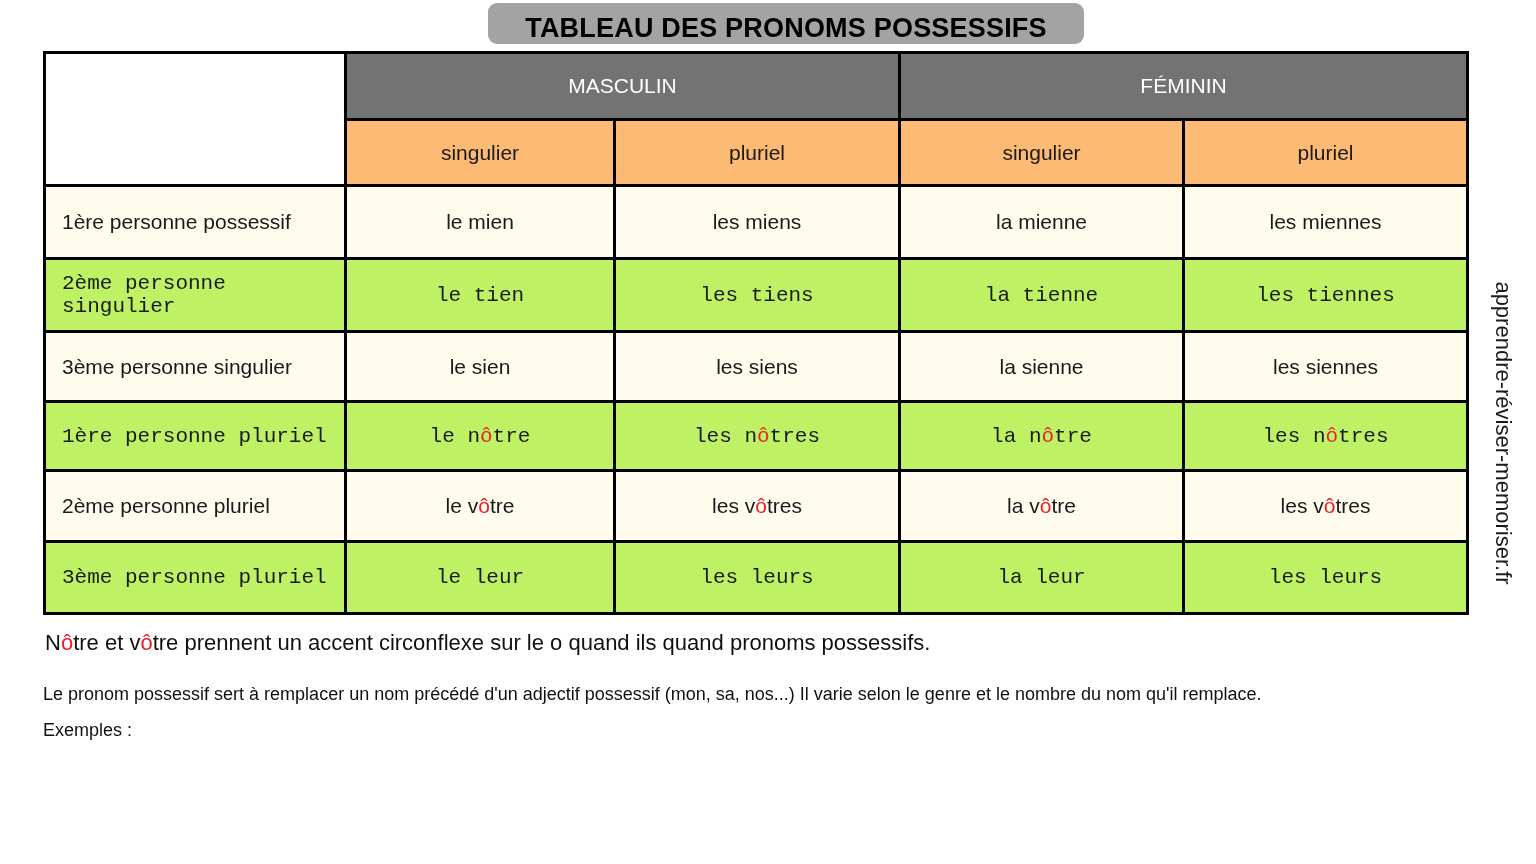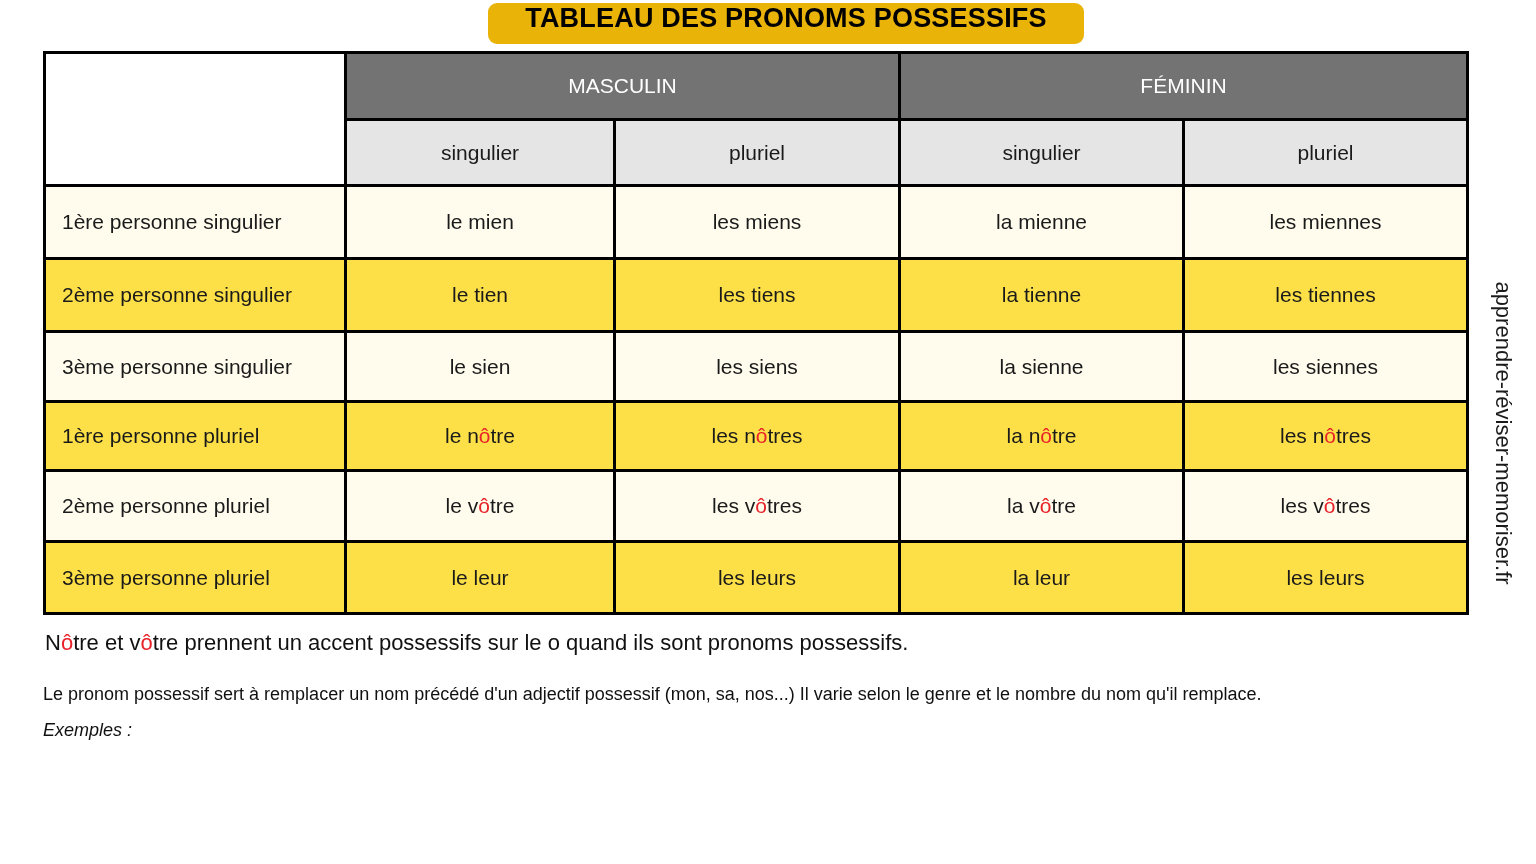--- a/index.html
+++ b/index.html
@@ -2,59 +2,59 @@
 <html><head>
   <meta charset="utf-8">
   <style>
     html, body { margin: 0; padding: 0; background: #ffffff; }
     body {
       width: 1536px; height: 864px; position: relative; overflow: hidden;
       font-family: "Liberation Sans", sans-serif; color: #111;
     }
     .title-wrap {
       position: absolute; left: 488px; top: 3px; width: 596px; height: 41px;
-      background: #eab308; border-radius: 9px;
-      display: flex; align-items: flex-start; justify-content: center;
+      background: #a3a3a3; border-radius: 9px;
+      display: flex; align-items: flex-end; justify-content: center;
     }
     .title {
       font-family: "Liberation Sans", sans-serif; font-weight: bold;
       font-size: 27px; color: #000; letter-spacing: 0.2px;
     }
     table.grid {
       position: absolute; left: 43px; top: 51px;
       border-collapse: collapse; table-layout: fixed;
     }
     table.grid td, table.grid th {
       border: 3px solid #000; text-align: center; vertical-align: middle;
       font-size: 21px; font-weight: normal; color: #1a1a1a; padding: 0;
     }
     .h-gender { background: #737373; color: #ffffff !important; height: 64px; }
-    .h-number { background: #e5e5e5; height: 63px; }
+    .h-number { background: #fdba74; height: 63px; }
     .corner { background: #ffffff; }
     tr.alt td { background: #fffcee; }
-    tr.plain td { background: #fde047; }
+    tr.plain td { background: #bef264; font-family: Liberation Mono, monospace; }
     td.rowlabel { text-align: left !important; padding-left: 16px !important; }
     .accent { color: #e8242b; }
     .side {
       position: absolute; left: 1486px; top: 248px; width: 34px; height: 370px;
       display: flex; align-items: center; justify-content: center;
     }
     .side span {
       display: block; white-space: nowrap; font-size: 22px; color: #1a1a1a;
       transform: rotate(90deg);
     }
     .note {
       position: absolute; left: 45px; top: 630px; font-size: 22px; color: #111;
     }
     .para {
       position: absolute; left: 43px; top: 677px; width: 1420px;
       font-size: 18px; line-height: 35.5px; color: #111;
     }
     .para p { margin: 0; }
-    .ex-title { font-style: italic; }
+    .ex-title { }
     .u { text-decoration: underline; }
   </style>
 </head>
 <body>
 
 <div class="title-wrap">
   <span class="title">TABLEAU DES PRONOMS POSSESSIFS</span>
 </div>
 
 <table class="grid">
@@ -72,21 +72,21 @@
     <th class="h-gender" colspan="2">FÉMININ</th>
   </tr>
   <tr>
     <th class="h-number">singulier</th>
     <th class="h-number">pluriel</th>
     <th class="h-number">singulier</th>
     <th class="h-number">pluriel</th>
   </tr>
 
   <tr class="alt" style="height:73px">
-    <td class="rowlabel">1ère personne singulier</td>
+    <td class="rowlabel">1ère personne possessif</td>
     <td><span>le mien</span></td>
     <td><span>les miens</span></td>
     <td><span>la mienne</span></td>
     <td><span>les miennes</span></td>
   </tr>
   <tr class="plain" style="height:73px">
     <td class="rowlabel">2ème personne singulier</td>
     <td><span>le tien</span></td>
     <td><span>les tiens</span></td>
     <td><span>la tienne</span></td>
@@ -121,19 +121,19 @@
     <td><span>les leurs</span></td>
   </tr>
 </tbody>
   </table>
 
 <div class="side">
   <span>apprendre-réviser-memoriser.fr</span>
 </div>
 
 <div class="note">
-  <span>N</span><span class="accent">ô</span><span>tre et v</span><span class="accent">ô</span><span>tre prennent un accent possessifs sur le o quand ils sont pronoms possessifs.</span>
+  <span>N</span><span class="accent">ô</span><span>tre et v</span><span class="accent">ô</span><span>tre prennent un accent circonflexe sur le o quand ils quand pronoms possessifs.</span>
 </div>
 
 <div class="para">
   <p>Le pronom possessif sert à remplacer un nom précédé d'un adjectif possessif (mon, sa, nos...) Il varie selon le genre et le nombre du nom qu'il remplace.</p>
   <p class="ex-title">Exemples :</p>
 </div>
 
 </body></html>

